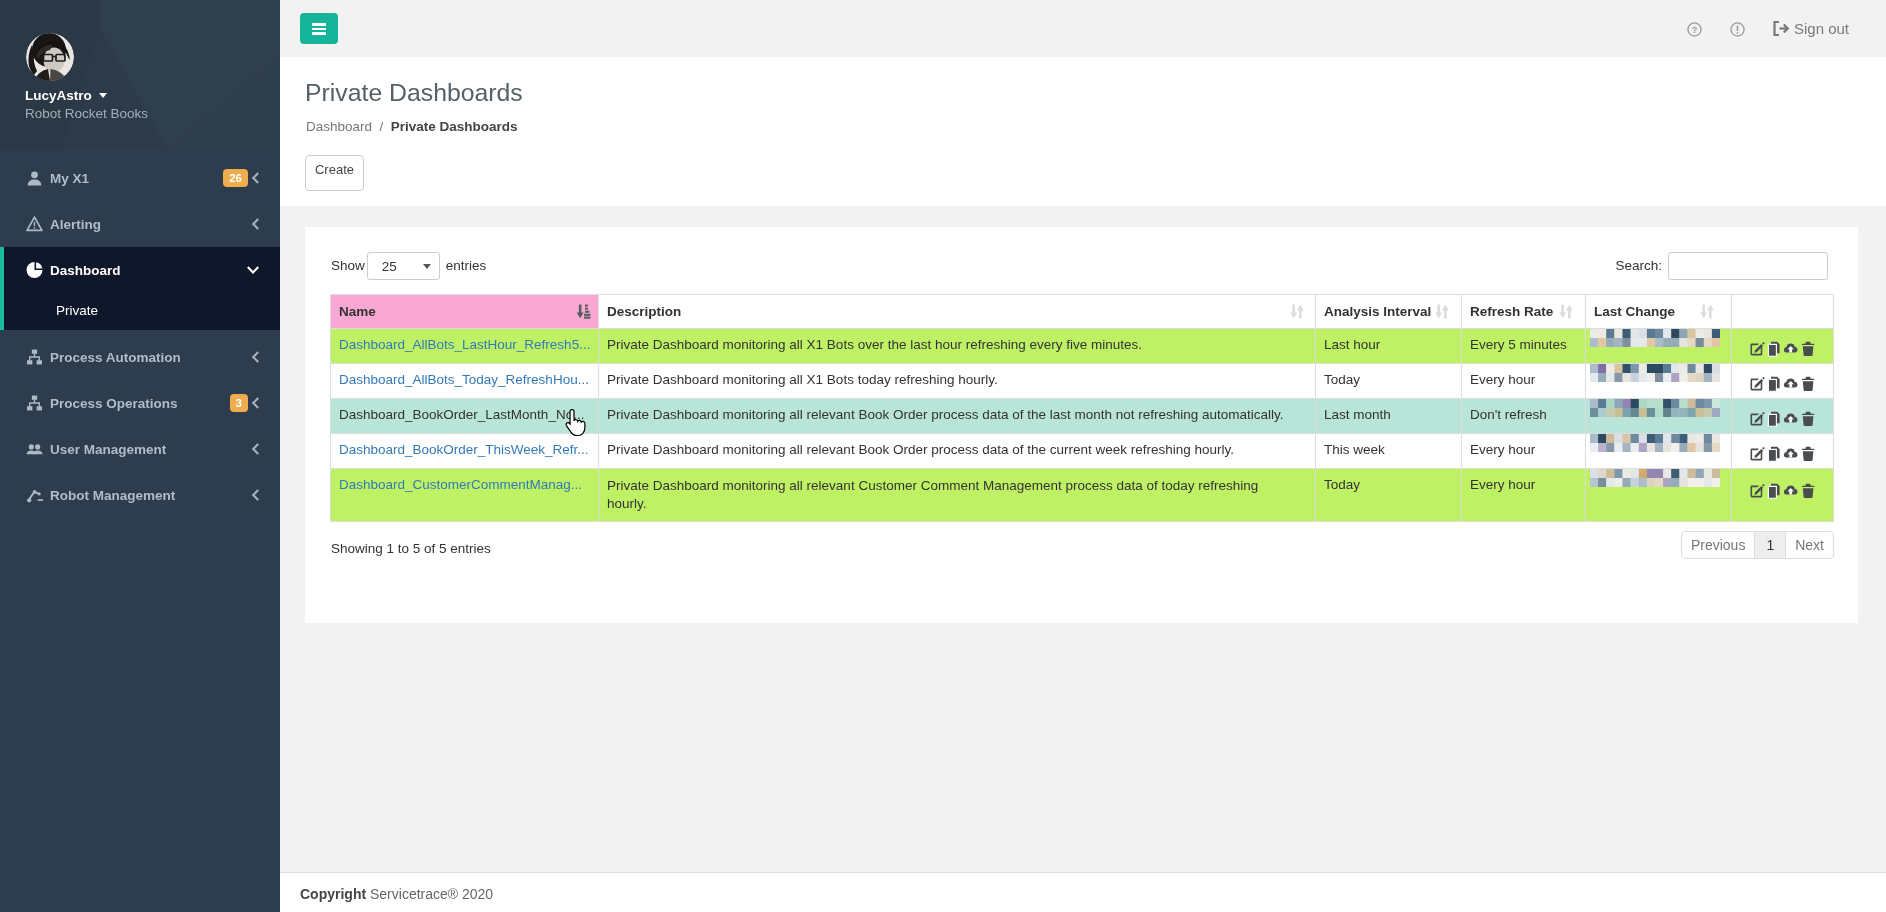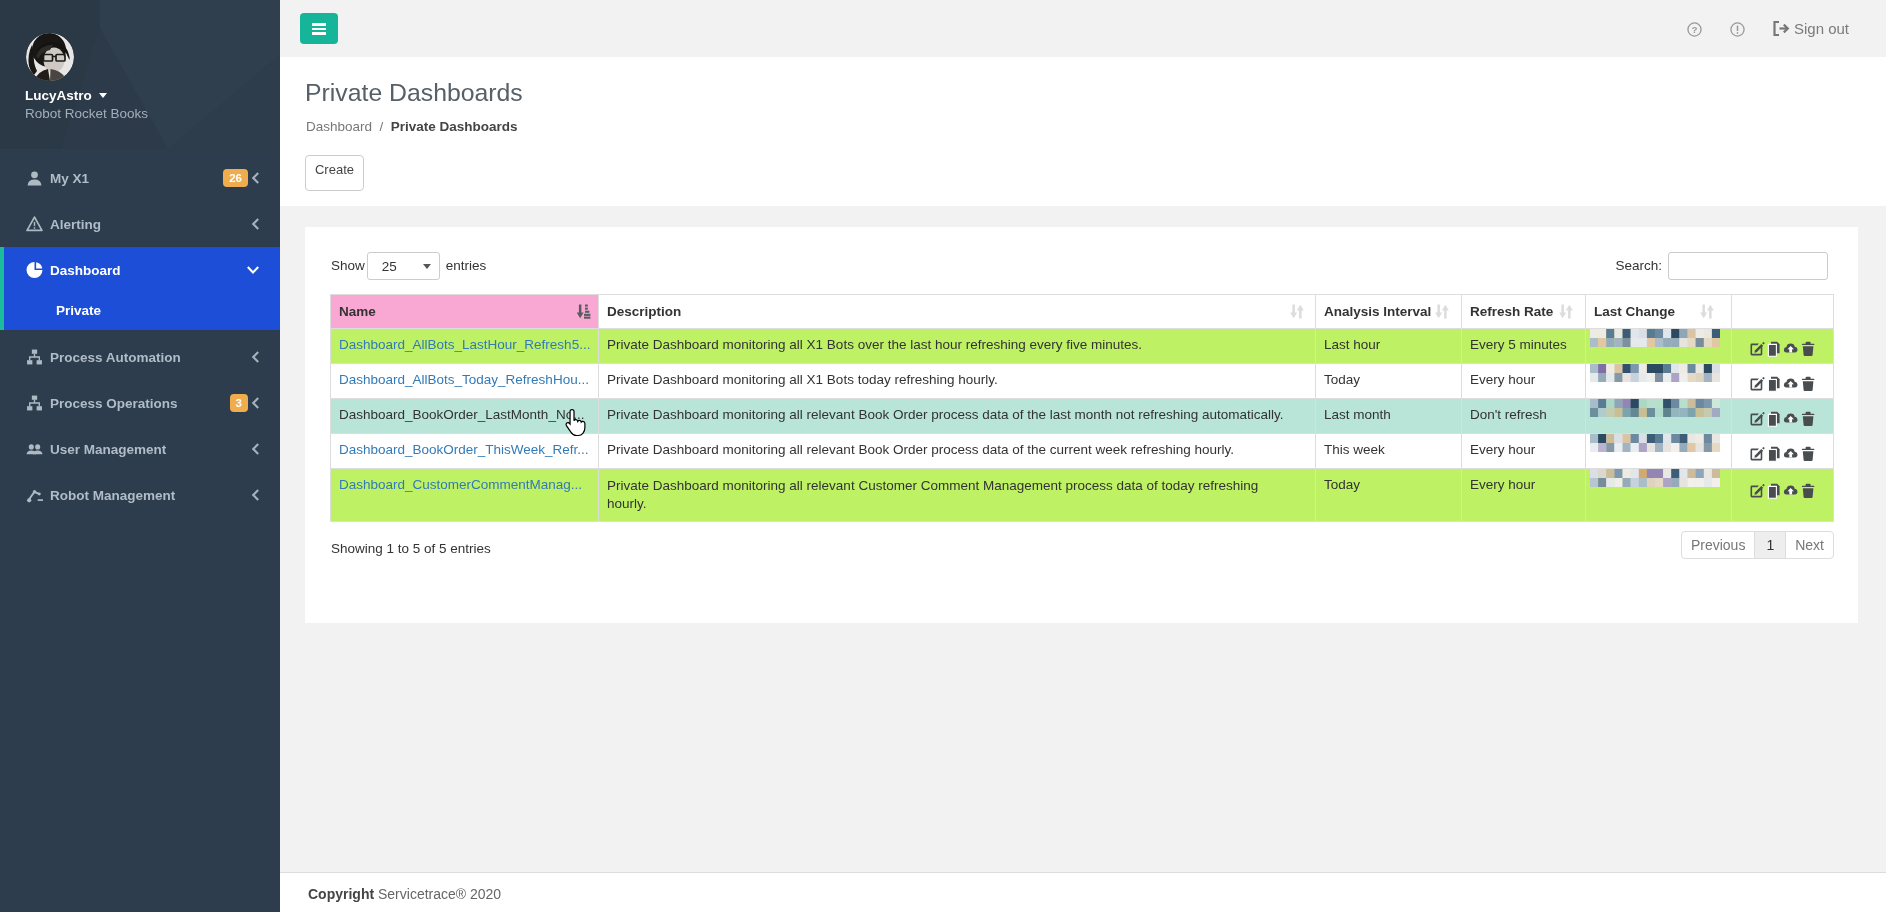--- a/index.html
+++ b/index.html
@@ -14,25 +14,25 @@
 #uname { position:absolute; left:25px; top:88px; color:#fff; font-size:13.5px; font-weight:bold; }
 #uname .caret { display:inline-block; margin-left:7px; margin-bottom:1px; width:0; height:0; border-left:4.5px solid transparent; border-right:4.5px solid transparent; border-top:5px solid #fff; vertical-align:middle; }
 #uorg { position:absolute; left:25px; top:106px; color:#a3aeb9; font-size:13.5px; }
 
 .menu { position:absolute; left:0; top:155px; width:280px; }
 .mitem { position:relative; height:46px; color:#b0bcc7; font-size:13.5px; font-weight:bold; }
 .mitem .ic { position:absolute; left:26px; top:50%; transform:translateY(-50%); width:17px; height:17px; }
 .mitem .lbl { position:absolute; left:50px; top:50%; transform:translateY(-50%); }
 svg.chev { position:absolute; right:20px; top:50%; transform:translateY(-50%); }
 .badge { position:absolute; right:32px; top:50%; transform:translateY(-50%); background:#efad4e; color:#fff; font-size:11.5px; font-weight:bold; border-radius:4px; padding:3px 6px; }
-.actgrp { background:#1d4ed8; position:relative; padding-bottom:4px; }
+.actgrp { background:#0f172a; position:relative; padding-bottom:4px; }
 .actgrp:before { content:""; position:absolute; left:0; top:0; bottom:0; width:4px; background:#1abc9c; }
 .sub { position:relative; height:33px; color:#b0bcc7; font-size:13.5px; }
 .sub .lbl { position:absolute; left:56px; top:50%; transform:translateY(-50%); }
-.sub.on .lbl { color:#fff; font-weight:bold; }
+.sub.on .lbl { color:#fff; font-weight:normal; }
 
 
 #main { position:absolute; left:280px; top:0; width:1606px; height:912px; }
 #topbar { position:absolute; left:0; top:0; width:1606px; height:57px; background:#f2f2f2; }
 #burger { position:absolute; left:20px; top:13px; width:38px; height:31px; background:#16b498; border-radius:4px; }
 #burger .b { position:absolute; left:12px; width:14px; height:2.6px; background:#fff; }
 #topright { position:absolute; left:0; top:0; width:1606px; height:57px; color:#7b7b7b; font-size:15px; }
 #topright .tq { position:absolute; left:1407px; top:22px; }
 #topright .ti { position:absolute; left:1450px; top:22px; }
 #topright .ts { position:absolute; left:1493px; top:21px; }
@@ -70,21 +70,21 @@
 
 #tinfo { position:absolute; left:26px; top:314px; font-size:13.5px; color:#333; }
 #pager { position:absolute; right:24px; top:304px; height:28px; font-size:14px; }
 #pager .pg { float:left; height:28px; line-height:26px; padding:0 9px; border:1px solid #ddd; background:#fff; color:#777; }
 #pager .pg.first { border-radius:4px 0 0 4px; }
 #pager .pg.last { border-radius:0 4px 4px 0; margin-left:-1px; }
 #pager .pg.cur { background:#eee; color:#333; margin-left:-1px; padding:0 11px; }
 
 #footer { position:absolute; left:0; top:872px; width:1606px; height:40px; background:#fff; border-top:1px solid #ddd; }
 #footer .t { position:absolute; left:20px; top:13px; font-size:14px; color:#666; }
-#footer .t b { color:#444;margin-left:8px; }
+#footer .t b { color:#444; }
 </style>
 </head>
 <body>
 <div id="app">
   <div id="sidebar">
     <div id="profile">
       <svg class="pat" width="280" height="149" viewBox="0 0 280 149">
         <rect width="280" height="149" fill="#2d3b4a"></rect>
         <polygon points="0,0 100,0 100,28 62,149 0,149" fill="#2b3947"></polygon>
         <polygon points="100,0 280,0 280,55 168,149 100,28" fill="#303f4e"></polygon>

